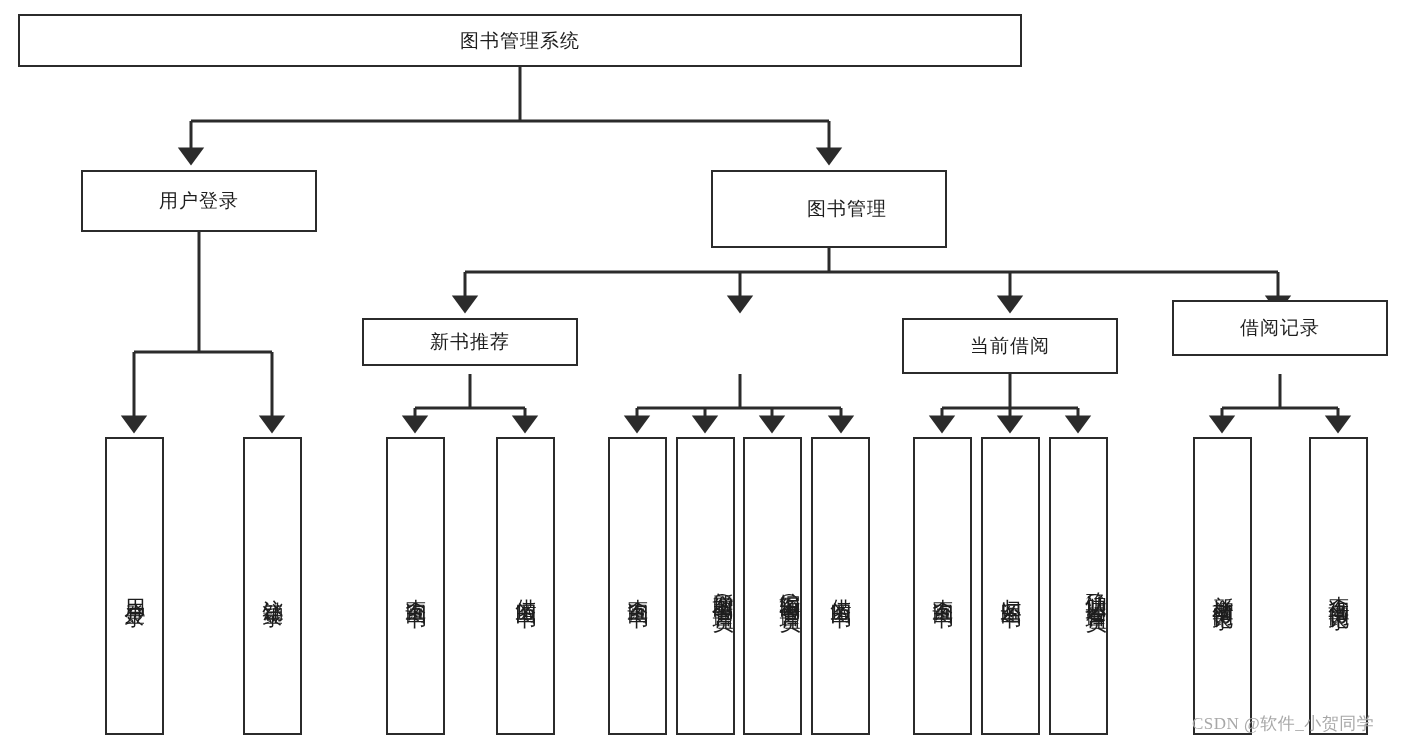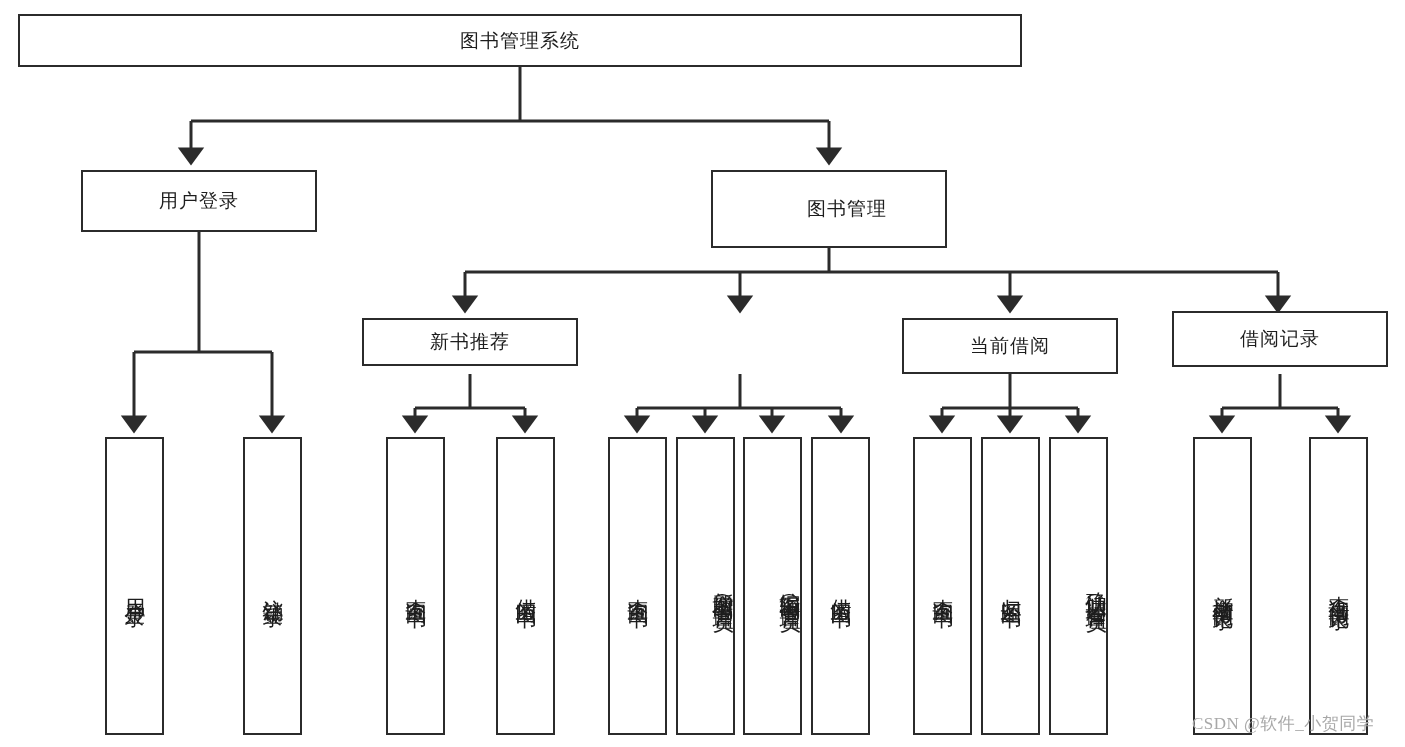--- a/index.html
+++ b/index.html
@@ -129,21 +129,21 @@
   <div class="node node-h" style="left:711px; top:170px; width:236px; height:78px;padding-left:36px;">
     <span>图书管理</span>
   </div>
 
   <div class="node node-h" style="left:362px; top:318px; width:216px; height:48px;">
     <span>新书推荐</span>
   </div>
   <div class="node node-h" style="left:902px; top:318px; width:216px; height:56px;">
     <span>当前借阅</span>
   </div>
-  <div class="node node-h" style="left:1172px; top:311px; width:216px; height:56px;">
+  <div class="node node-h" style="left:1172px; top:300px; width:216px; height:56px;">
     <span>借阅记录</span>
   </div>
 
   <div class="node node-v short" style="left:105px; top:437px; width:59px; height:298px;">
     <span>用户登录</span>
   </div>
   <div class="node node-v short" style="left:243px; top:437px; width:59px; height:298px;">
     <span>注销登录</span>
   </div>
 

